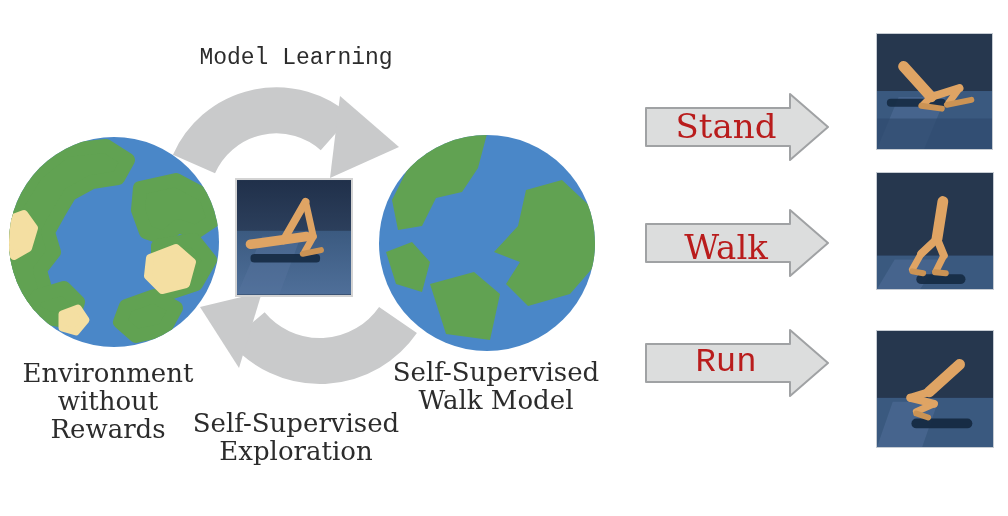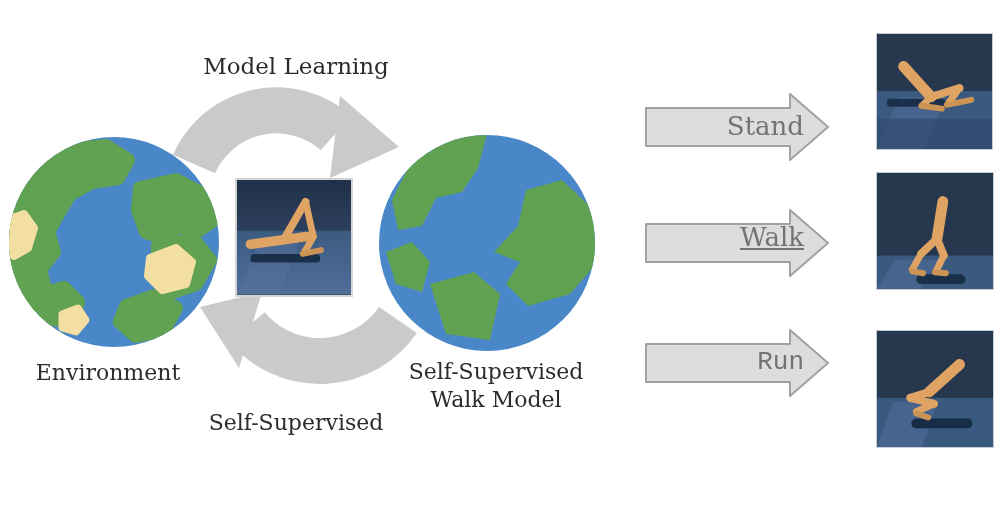--- a/index.html
+++ b/index.html
@@ -5,22 +5,22 @@
   html,body{margin:0;padding:0;background:#ffffff;}
   .canvas{
     position:relative;width:1008px;height:516px;background:#ffffff;overflow:hidden;
     font-family:"DejaVu Serif","Liberation Serif",serif;color:#2c2c2c;
   }
   .abs{position:absolute;}
   svg{display:block;}
   .label{position:absolute;text-align:center;color:#2c2c2c;}
   .label .line{display:block;}
   .lbl-top{font-size:23px;line-height:26px;}
-  .lbl-node{font-size:22px;line-height:28px;}
-  .task-label{position:absolute;text-align:right;font-size:26px;line-height:30px;color:#737373;}
+  .lbl-node{font-size:26px;line-height:28px;}
+  .task-label{position:absolute;text-align:center;font-size:34px;line-height:30px;color:#b91c1c;}
   .thumb{position:absolute;border:1px solid #c6ccd3;box-sizing:border-box;background:#263750;}
   .thumb svg{width:100%;height:100%;}
   .center-frame{border:2px solid #d3d3d3;}
 </style>
 </head>
 <body>
 
 <div class="canvas">
 
   <svg class="abs" style="left:0;top:0;" width="1008" height="516" viewBox="0 0 1008 516">
@@ -153,34 +153,36 @@
       <g stroke="#dfa464" stroke-linecap="round" fill="none">
         <path d="M84,34 L53,62" stroke-width="11"></path>
         <path d="M53,62 L34,68" stroke-width="8"></path>
         <path d="M34,68 L58,74" stroke-width="8"></path>
         <path d="M58,74 L40,82" stroke-width="7"></path>
         <path d="M40,84 L52,88" stroke-width="6" stroke="#cb9354"></path>
       </g>
     </svg>
   </div>
 
-  <div class="label lbl-top abs" style="left:186px;top:53px;width:220px;">
+  <div class="label lbl-top abs" style="left:186px;top:45px;width:220px;font-family:Liberation Mono, monospace;">
     <span class="line">Model Learning</span>
   </div>
 
   <div class="label lbl-node abs" style="left:0px;top:359px;width:216px;">
     <span class="line">Environment</span>
+    <span class="line">without Rewards</span>
   </div>
 
   <div class="label lbl-node abs" style="left:186px;top:409px;width:220px;">
     <span class="line">Self-Supervised</span>
+    <span class="line">Exploration</span>
   </div>
 
   <div class="label lbl-node abs" style="left:386px;top:358px;width:220px;">
     <span class="line">Self-Supervised</span>
     <span class="line">Walk Model</span>
   </div>
 
   <div class="task-label" style="left:648px;top:111px;width:156px;">Stand</div>
-  <div class="task-label" style="left:648px;top:222px;width:156px;text-decoration:underline;">Walk</div>
+  <div class="task-label" style="left:648px;top:232px;width:156px;">Walk</div>
   <div class="task-label" style="left:648px;top:347px;width:156px;font-family:Liberation Mono, monospace;">Run</div>
 
 </div>
 
 </body></html>

